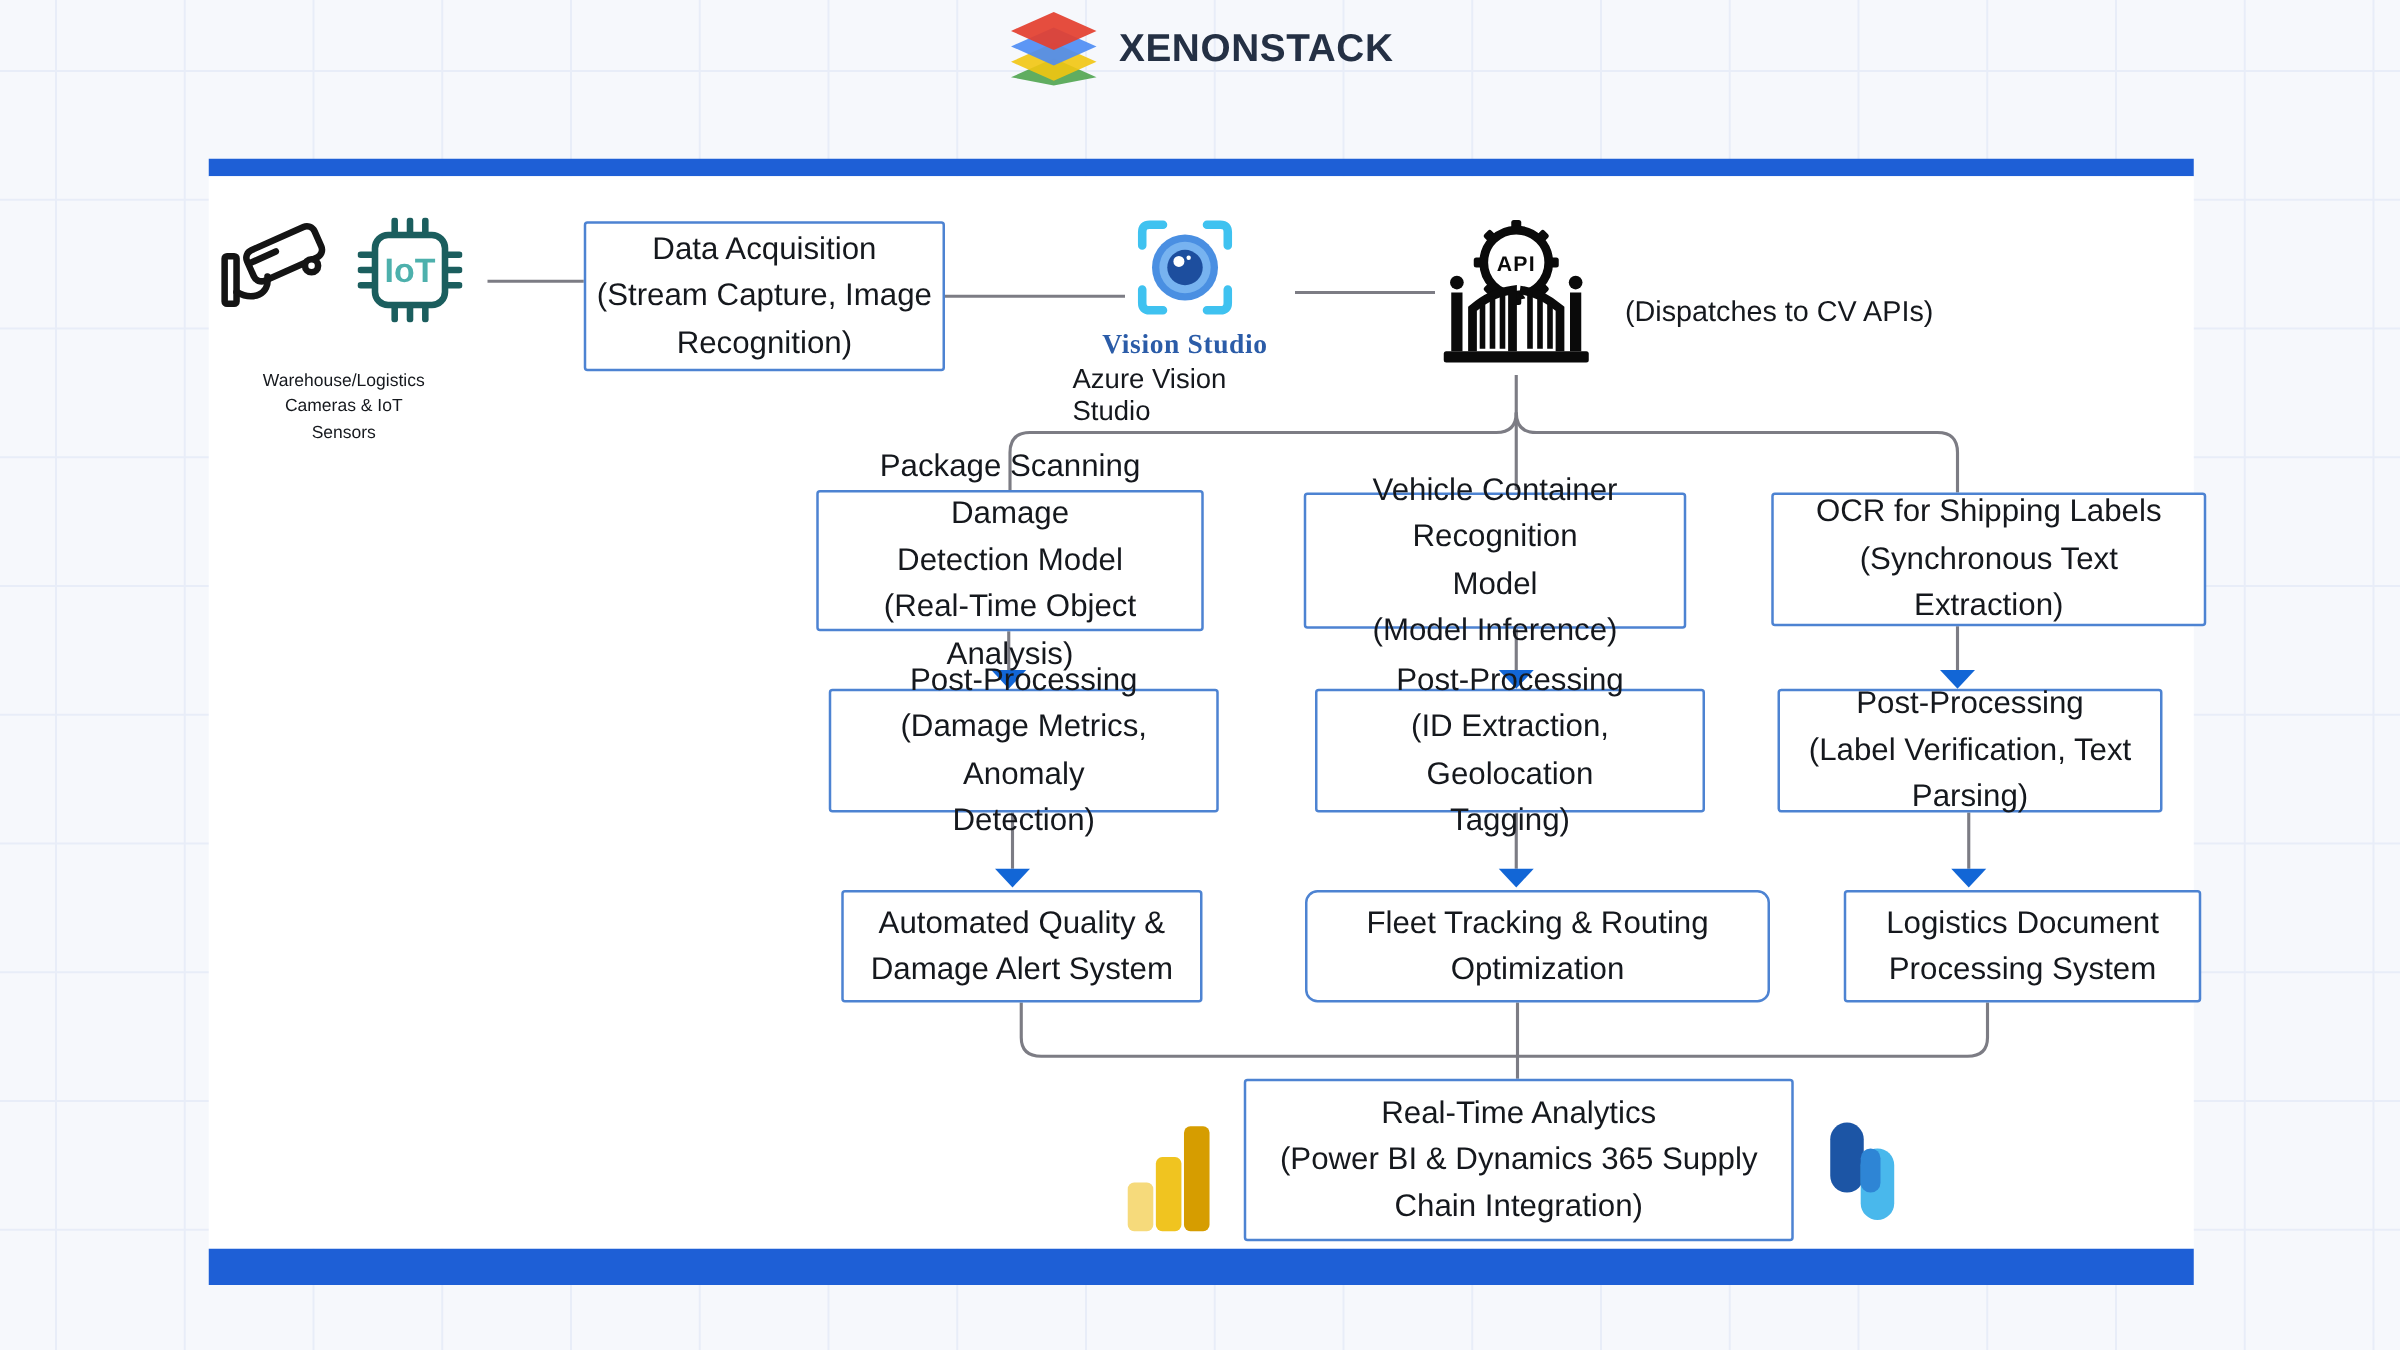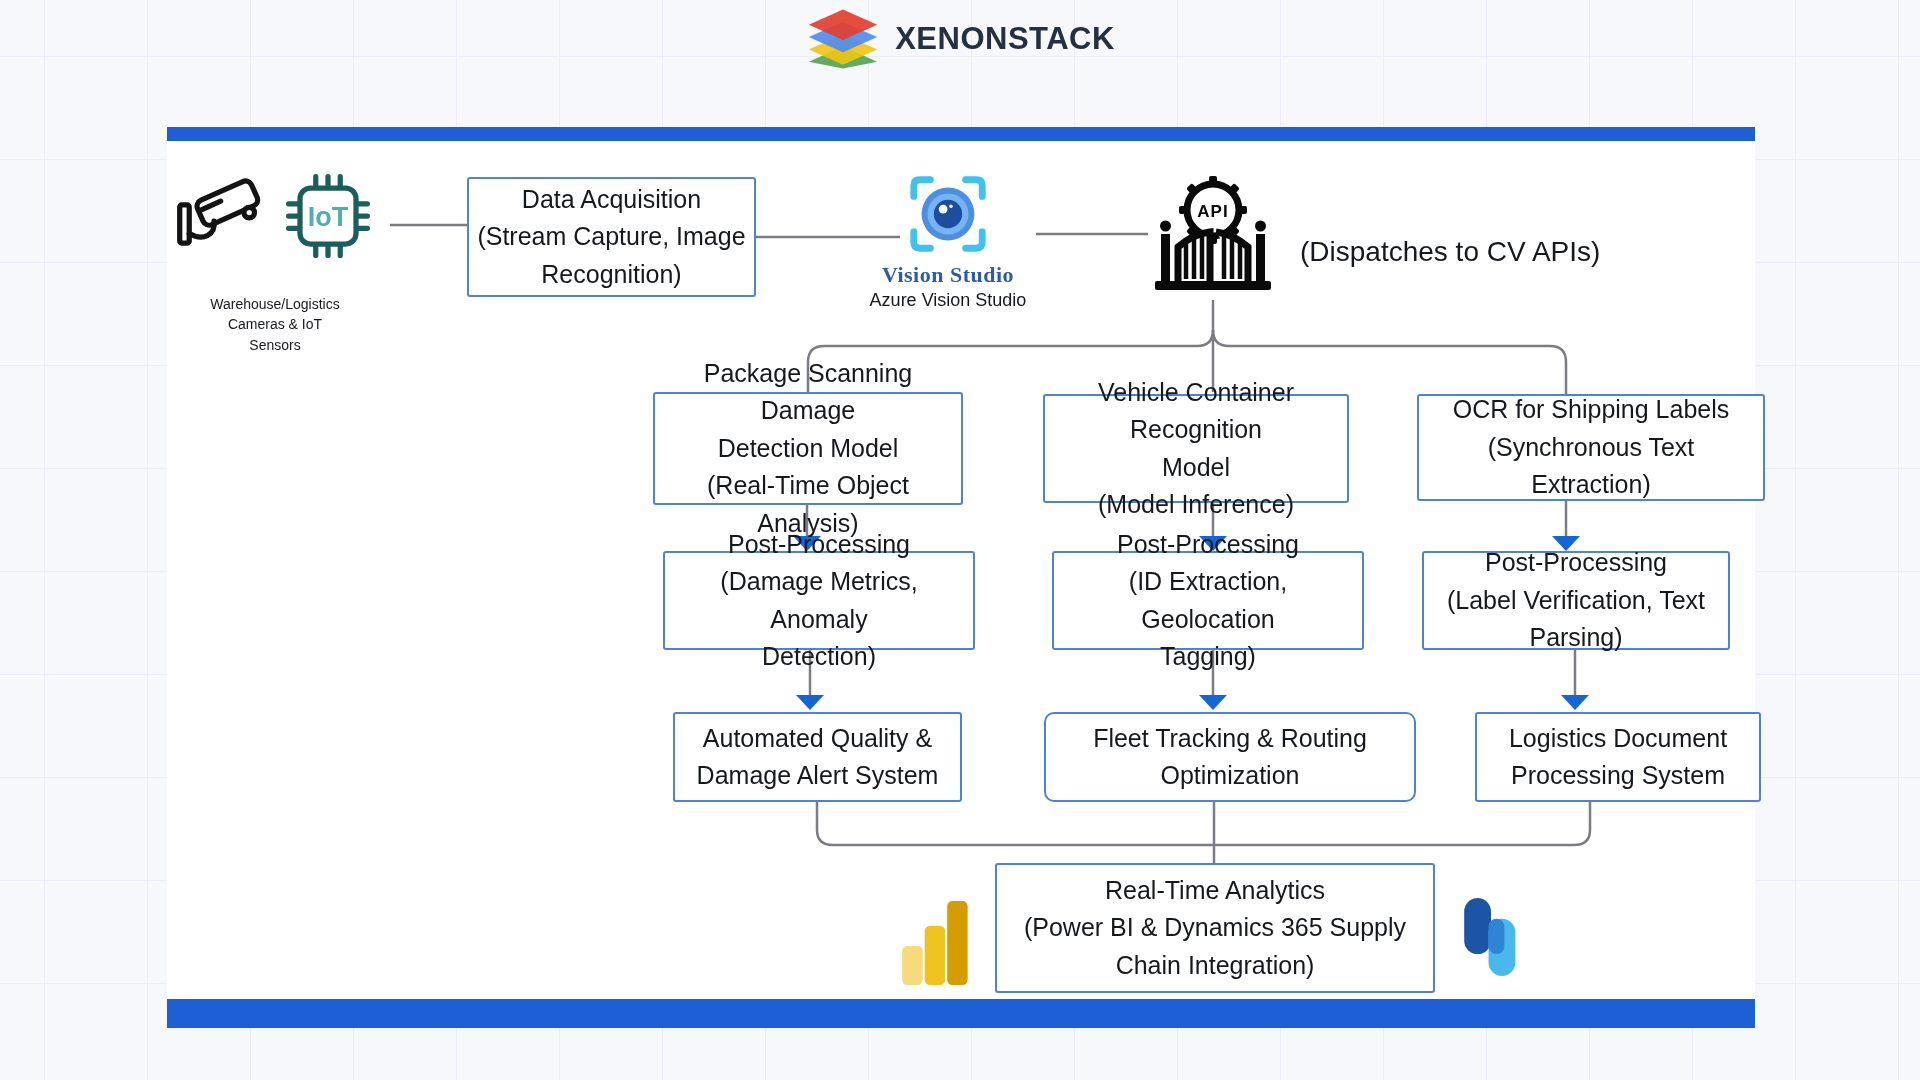--- a/index.html
+++ b/index.html
@@ -27,22 +27,22 @@
     position:absolute; z-index:3; background:#fff;
     border:2px solid #4d83d2; border-radius:3px;
     display:flex; flex-direction:column; justify-content:center; align-items:center;
     text-align:center; font-size:25px; line-height:1.5; color:#15181d; padding:0 8px;
   }
   .lbl { position:absolute; z-index:3; text-align:center; font-size:14px; line-height:1.45; color:#15181d; }
   .vision-wrap { position:absolute; z-index:3; left:858px; top:170px; width:180px;
     display:flex; flex-direction:column; align-items:center;justify-content:flex-end; }
   .vision-caption { margin-top:4px; font-family:"Liberation Serif", serif; font-weight:700;
     font-size:22px; color:#2b5ca8; letter-spacing:.5px; }
-  .vision-sub { font-size:18px; color:#15181d; margin-top:2px; }
-  .dispatch { position:absolute; z-index:3; left:1300px; top:236px; width:360px; font-size:28px; color:#15181d; }
+  .vision-sub { font-size:22px; color:#15181d; margin-top:2px; }
+  .dispatch { position:absolute; z-index:3; left:1300px; top:236px; width:360px; font-size:23px; color:#15181d; }
   .src-label { left:140px; top:294px; width:270px; }
 </style>
 </head>
 <body>
 
 <div class="page">
 
   <div class="header">
     <svg width="76" height="62" viewBox="0 0 80 62">
       <polygon points="40,39 76,55 40,62 4,55" fill="#53a653" opacity="0.92"></polygon>

